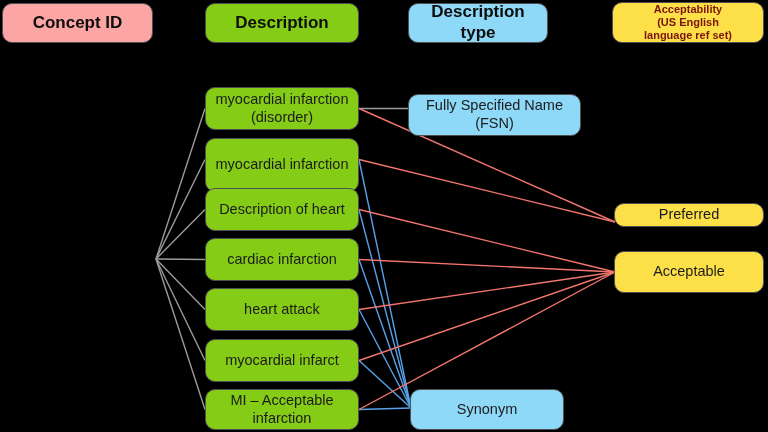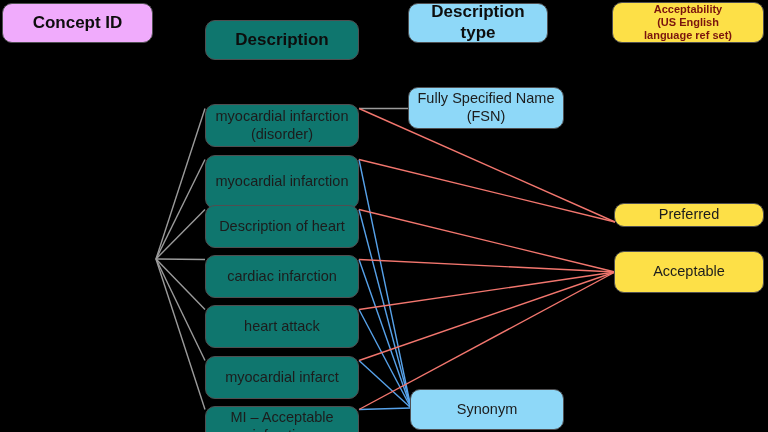--- a/index.html
+++ b/index.html
@@ -9,32 +9,32 @@
   }
   #edges{position:absolute;left:0;top:0;z-index:1;}
   .box{
     position:absolute;z-index:2;box-sizing:border-box;
     border:1.5px solid #4f4f51;border-radius:10px;
     display:flex;align-items:center;justify-content:center;
     text-align:center;color:#1c1c1c;font-size:14.5px;line-height:1.22;
     padding:0 3px;
   }
   .hdr{font-weight:bold;font-size:17px;color:#0d0d0d;}
-  .concept-fill{background:#f0abfc;}
-  .desc-fill{background:#0f766e;margin-top:17px;}
+  .concept-fill{background:#fca5a5;}
+  .desc-fill{background:#84cc16;}
   .type-fill{background:#8ed8f8;}
   .acc-fill{background:#fde047;}
   .acc-hdr{font-weight:bold;font-size:11px;line-height:1.2;color:#7a140e;flex-direction:column;}
   
   #h-concept{left:2px;top:3px;width:151px;height:40px;}
   #h-desc{left:205px;top:3px;width:154px;height:40px;}
   #h-type{left:408px;top:3px;width:140px;height:40px;}
   #h-acc{left:612px;top:2px;width:152px;height:41px;}
   #n-concept{left:2px;top:238px;width:153px;height:42px;font-size:15.5px;}
-  #n-fsn{left:408px;top:87px;width:156px;height:42px;}
+  #n-fsn{left:408px;top:94px;width:173px;height:42px;}
   #n-syn{left:410px;top:389px;width:154px;height:41px;}
   #n-pref{left:614px;top:203px;width:150px;height:24px;}
   #n-acc{left:614px;top:251px;width:150px;height:42px;}
   .edge{fill:none;stroke-width:1.4px;}
   .edge-gray{stroke:#9b9b9b;}
   .edge-red{stroke:#f2766e;}
   .edge-blue{stroke:#57a2ea;}
   .desc-node{left:205px;width:154px;}
 </style>
 </head>

